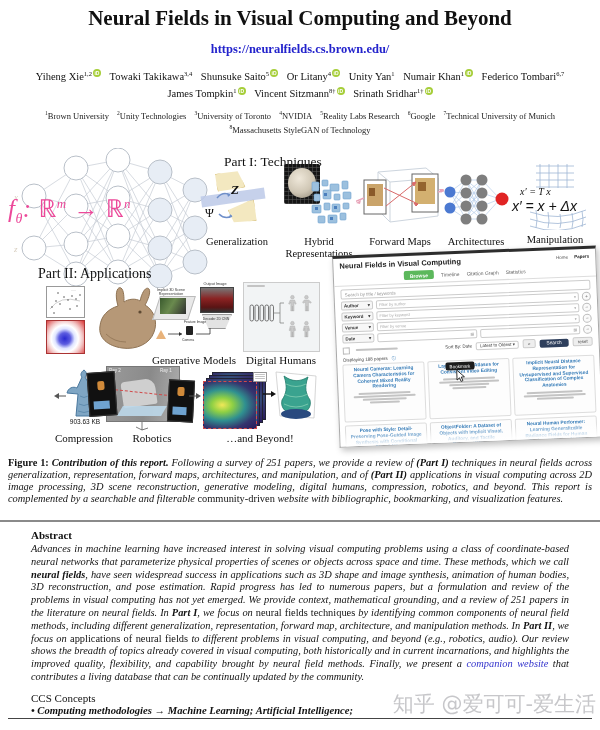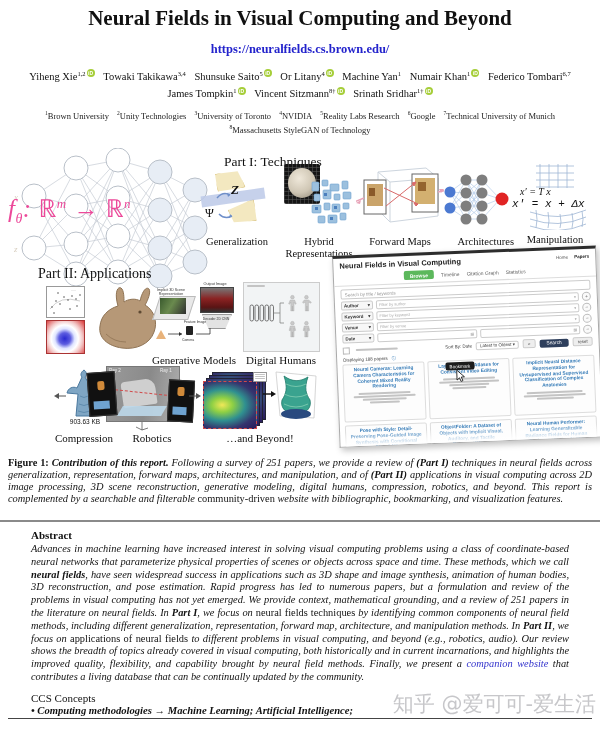--- a/index.html
+++ b/index.html
@@ -92,21 +92,21 @@
 
   <div class="abs title">Neural Fields in Visual Computing and Beyond</div>
   <div class="abs url"><span>https://neuralfields.cs.brown.edu/</span></div>
 
   <div class="abs authors">
     <div>
       <span class="au"><span>Yiheng Xie</span><sup>1,2</sup><span class="orcid">iD</span></span>
       <span class="au"><span>Towaki Takikawa</span><sup>3,4</sup></span>
       <span class="au"><span>Shunsuke Saito</span><sup>5</sup><span class="orcid">iD</span></span>
       <span class="au"><span>Or Litany</span><sup>4</sup><span class="orcid">iD</span></span>
-      <span class="au"><span>Machine Yan</span><sup>1</sup></span>
+      <span class="au"><span>Unity Yan</span><sup>1</sup></span>
       <span class="au"><span>Numair Khan</span><sup>1</sup><span class="orcid">iD</span></span>
       <span class="au"><span>Federico Tombari</span><sup>6,7</sup></span>
     </div>
     <div>
       <span class="au"><span>James Tompkin</span><sup>1</sup><span class="orcid">iD</span></span>
       <span class="au"><span>Vincent Sitzmann</span><sup>8†</sup><span class="orcid">iD</span></span>
       <span class="au"><span>Srinath Sridhar</span><sup>1†</sup><span class="orcid">iD</span></span>
     </div>
   </div>
 
@@ -340,33 +340,33 @@
       </svg>
     </div>
 
     <div class="abs" style="left:518px;top:18px;width:74px;height:66px;">
       <svg class="abs" style="left:14px;top:0px;" width="46" height="24" viewBox="0 0 46 24">
         <g stroke="#9fb6d4" stroke-width="0.8" fill="none">
           <path d="M4 2 h38 M4 9 h38 M4 16 h38 M4 23 h38 M8 0 v24 M17 0 v24 M26 0 v24 M35 0 v24"></path>
         </g>
       </svg>
       <div class="abs tinytxt" style="left:2px;top:22px;font-size:10px;font-style:italic;color:#111;font-family:'Liberation Serif',serif;">x′ = T x</div>
-      <div class="abs tinytxt" style="left:-6px;top:34px;font-size:11px;font-style:italic;color:#111;font-family:Liberation Mono, monospace;">x′ = x + Δx</div>
+      <div class="abs tinytxt" style="left:-6px;top:34px;font-size:14px;font-style:italic;color:#111;font-family:Liberation Sans, sans-serif;">x′ = x + Δx</div>
       <svg class="abs" style="left:10px;top:44px;" width="60" height="22" viewBox="0 0 60 22">
         <g stroke="#9fb6d4" stroke-width="0.8" fill="none">
           <path d="M2 4 q28 10 56 -2 M2 11 q28 10 56 -2 M2 18 q28 10 56 -2"></path>
           <path d="M8 2 q2 10 0 18 M20 4 q2 10 0 16 M32 6 q2 9 0 14 M44 5 q2 9 0 15 M54 3 q2 9 0 16"></path>
         </g>
       </svg>
     </div>
 
     <div class="abs iclabel" style="left:200px;top:90px;width:74px;">Generalization</div>
     <div class="abs iclabel" style="left:282px;top:90px;width:74px;"><span>Hybrid</span><br><span>Representations</span></div>
     <div class="abs iclabel" style="left:360px;top:90px;width:80px;">Forward Maps</div>
-    <div class="abs iclabel" style="left:438px;top:90px;width:76px;text-align:right;">Architectures</div>
+    <div class="abs iclabel" style="left:438px;top:90px;width:76px;">Architectures</div>
     <div class="abs iclabel" style="left:518px;top:88px;width:74px;">Manipulation</div>
 
     <div class="abs fheading p2head">Part II: Applications</div>
 
     <div class="abs scatterbox" style="left:46px;top:140px;width:37px;height:30px;">
       <svg width="37" height="30" viewBox="0 0 37 30">
         <path d="M3 22 q10 -14 30 -8" fill="none" stroke="#bbb" stroke-width="0.7"></path>
         <g fill="#555">
             <circle cx="5" cy="20" r="0.8"></circle>
             <circle cx="9" cy="14" r="0.8"></circle>

